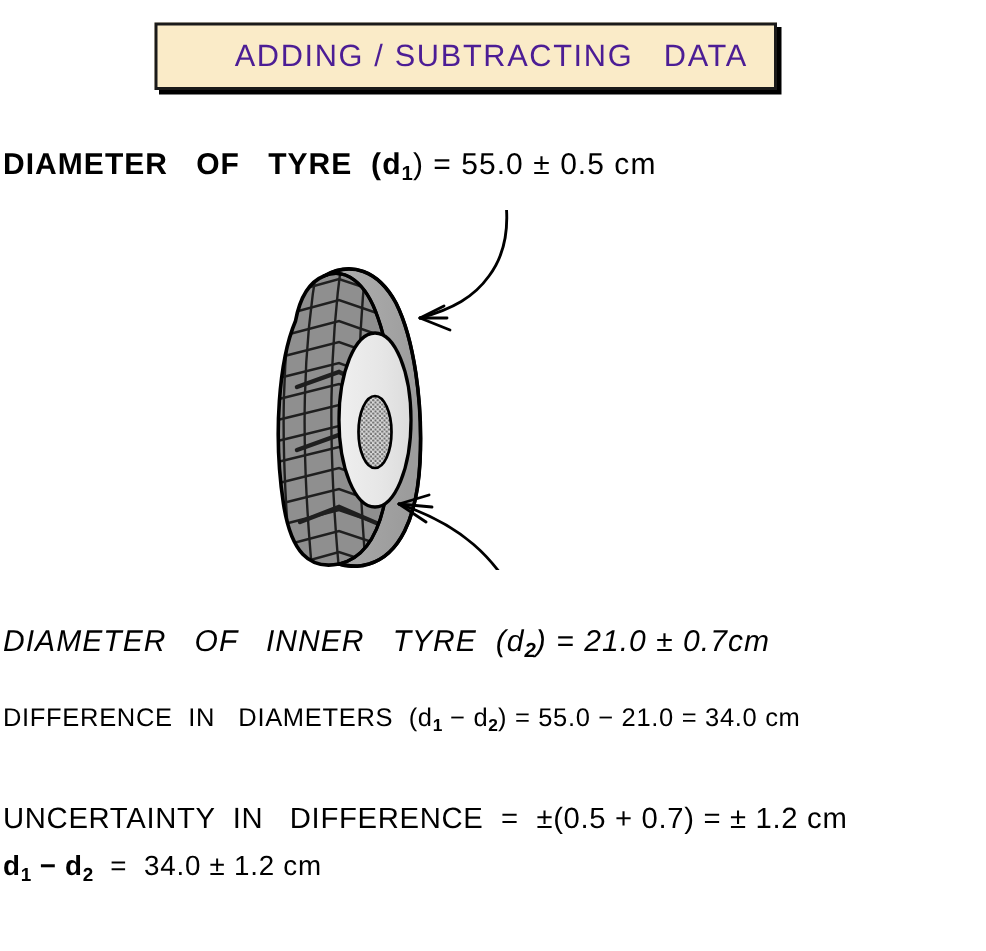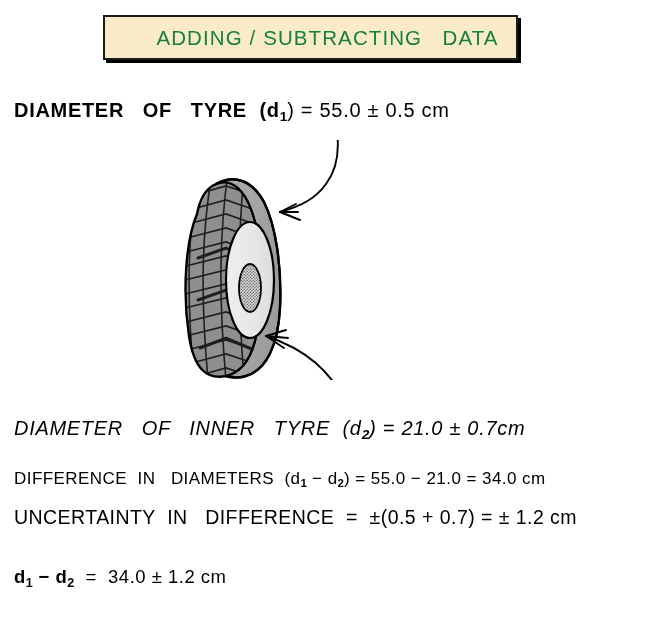--- a/index.html
+++ b/index.html
@@ -37,38 +37,37 @@
     box-sizing: border-box;
     box-shadow: 3px 3px 0 0 #000000;
     display: flex;
     align-items: center;
     justify-content: center;
   }
   .title-text {
     font-size: 20.5px;
     letter-spacing: 1.1px;
     white-space: pre;
-    color: #15803d;
+    color: #4c1d95;
     font-weight: 400;
     margin-left: 34px;
   }
 
   
   .line {
     position: absolute;
     white-space: pre;
     color: #000000;
     font-weight: 400;
     line-height: 1;
-    margin-left: 12px;
   }
   .line-1 { left: 2px;  top: 100px; font-size: 20px; letter-spacing: 0.7px; }
   .line-2 { left: 2px;  top: 418px; font-size: 20px; letter-spacing: 0.7px; font-style: italic; }
   .line-3 { left: 2px;  top: 470px; font-size: 17px; letter-spacing: 0.45px; }
-  .line-4 { left: 2px;  top: 508px; font-size: 19.5px; letter-spacing: 0.45px; text-align: right; }
+  .line-4 { left: 2px;  top: 537px; font-size: 19.5px; letter-spacing: 0.45px; text-align: right; }
   .line-5 { left: 2px;  top: 568px; font-size: 18.5px; letter-spacing: 0.5px; }
 
   .sub {
     font-size: 0.68em;
     vertical-align: baseline;
     position: relative;
     top: 0.30em;
     font-weight: 700;
     letter-spacing: 0;
   }

